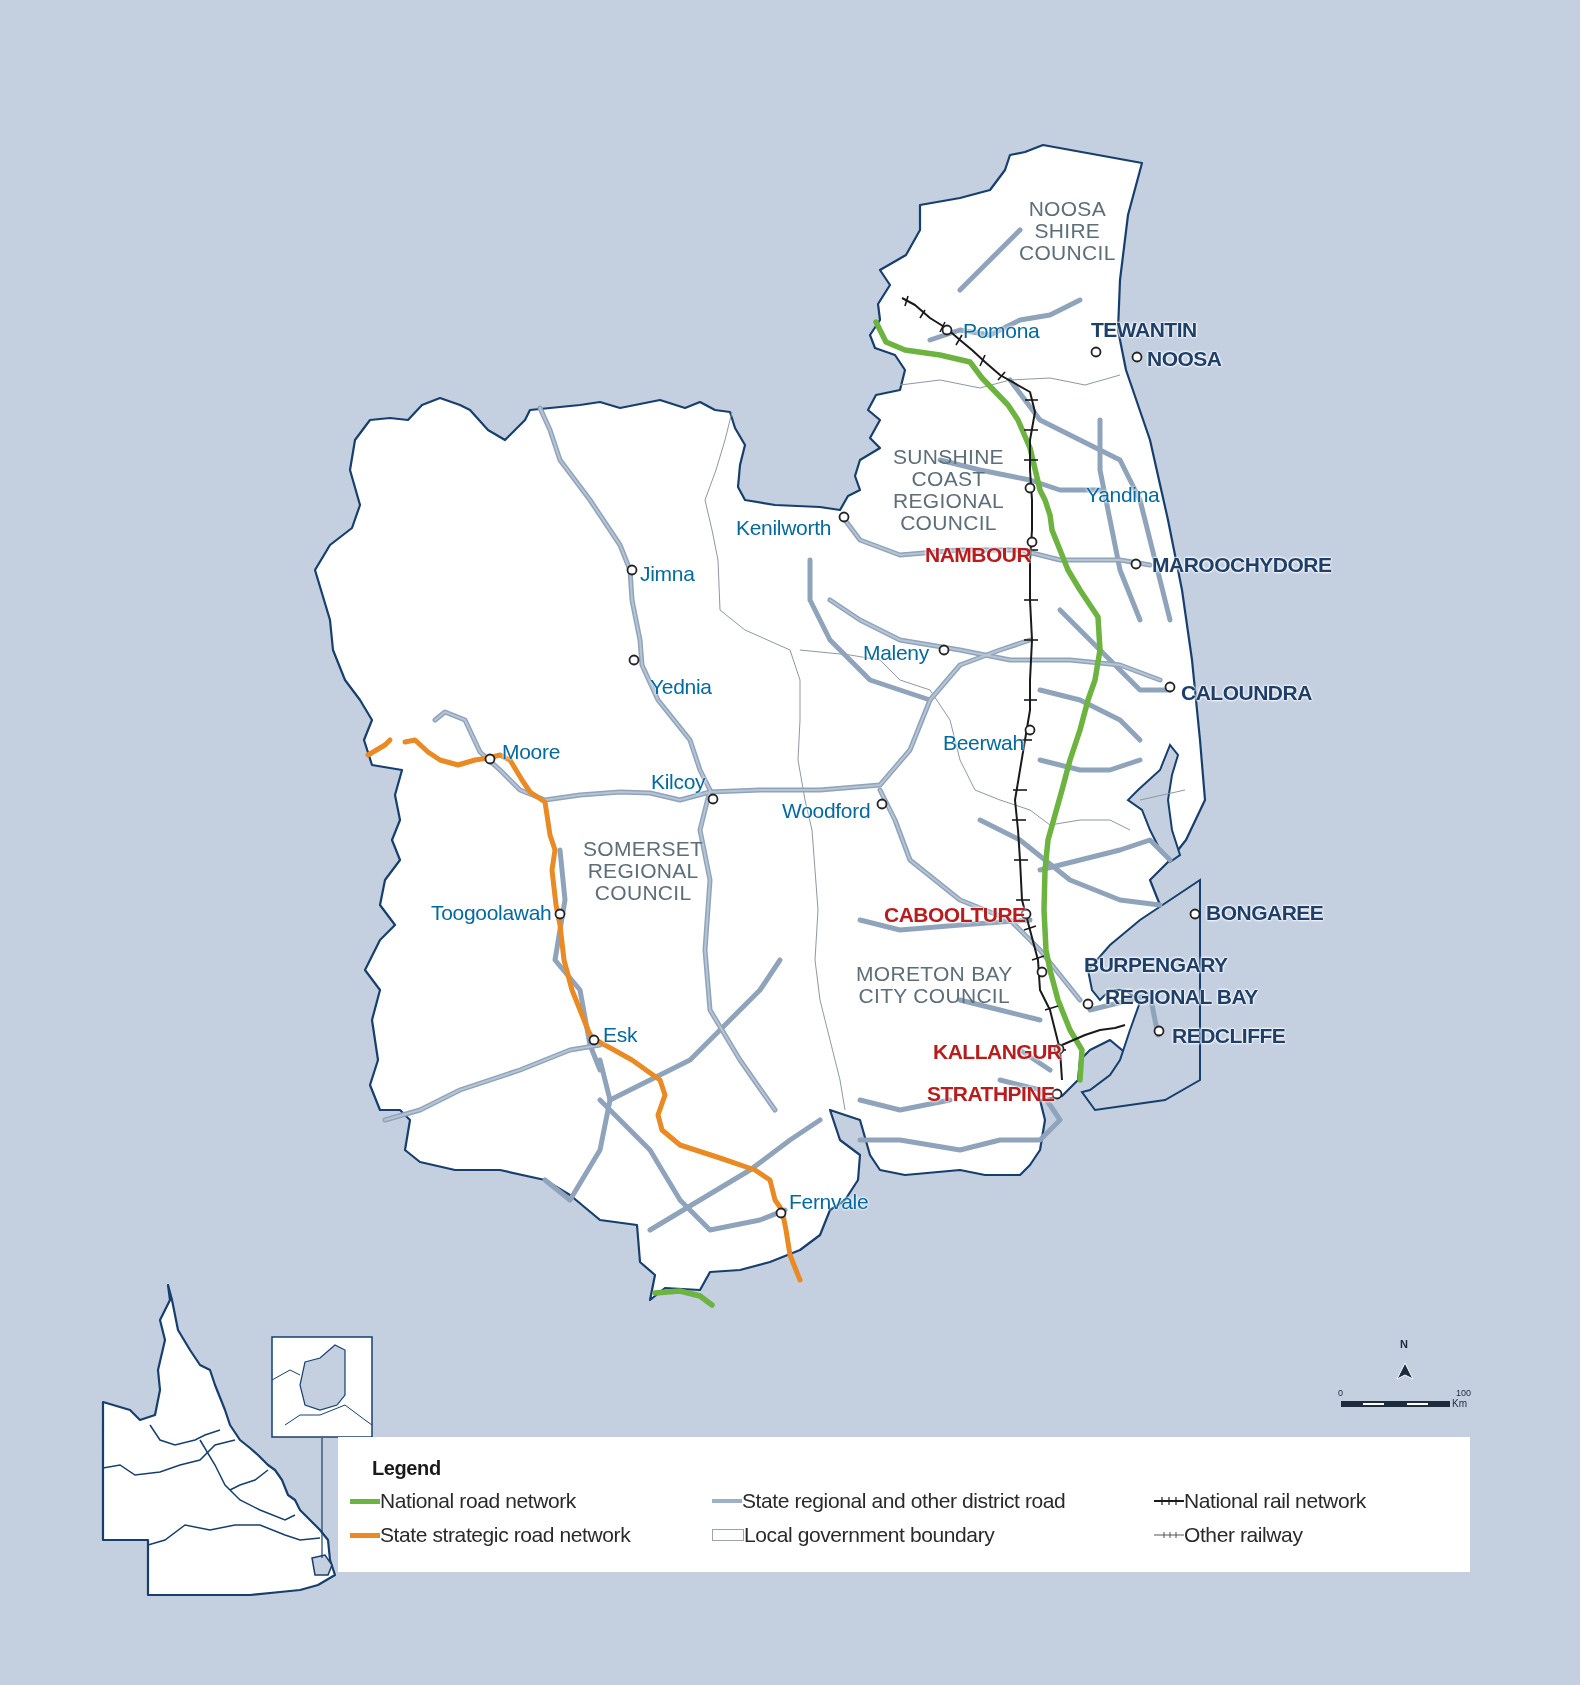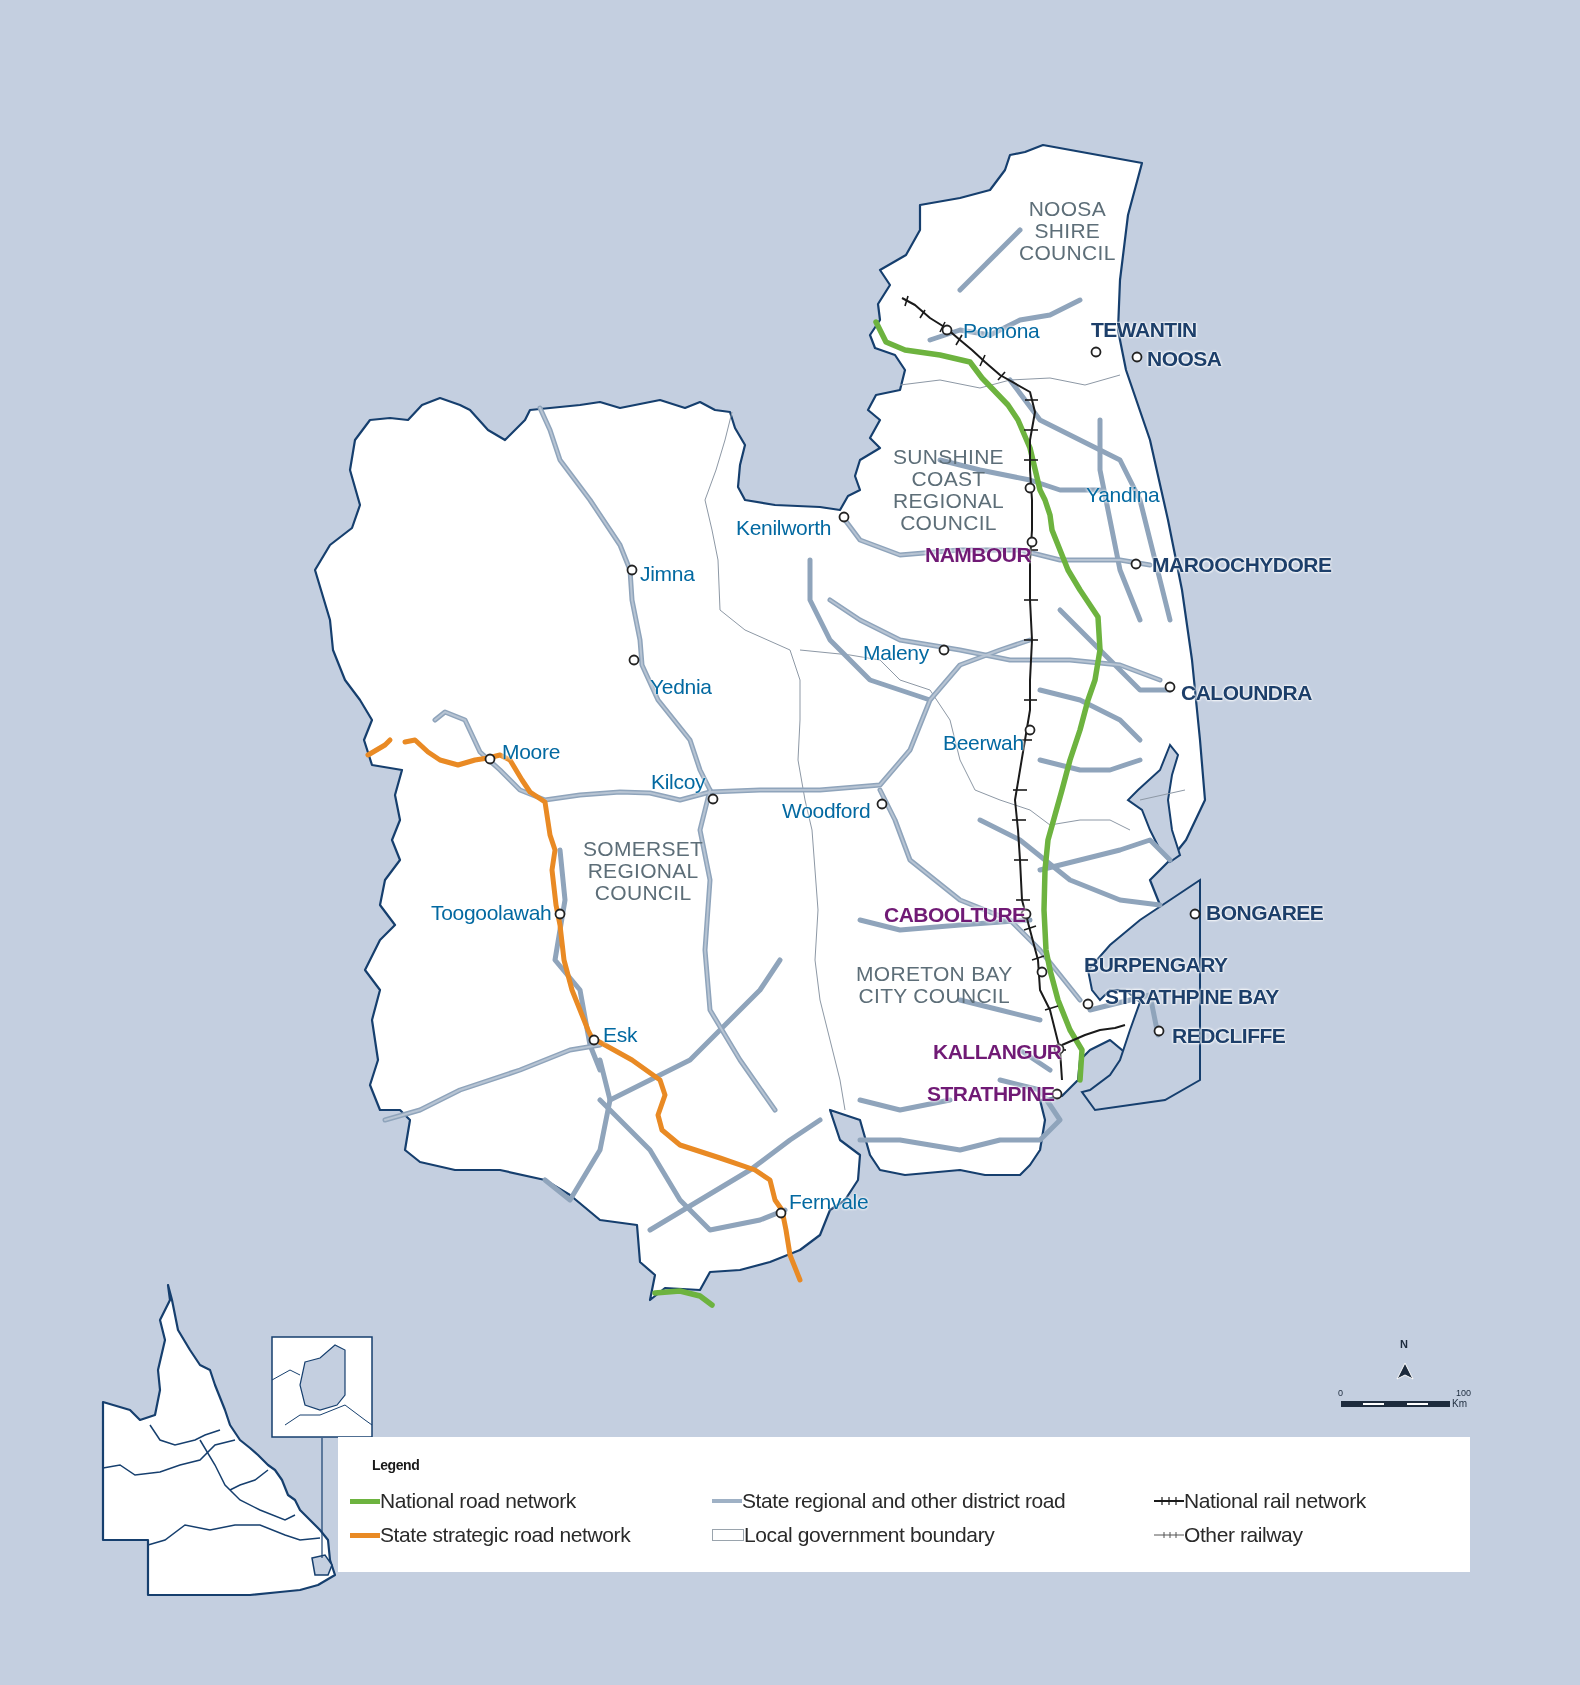--- a/index.html
+++ b/index.html
@@ -13,28 +13,28 @@
   .lga { fill: none; stroke: #8d98a5; stroke-width: 1; }
   .road-state { fill: none; stroke: #8fa4bb; stroke-width: 5; stroke-linejoin: round; stroke-linecap: round; }
   .road-state-in { fill: none; stroke: #b7c4d3; stroke-width: 2; stroke-linejoin: round; stroke-linecap: round; }
   .road-national { fill: none; stroke: #6db33f; stroke-width: 5.5; stroke-linejoin: round; stroke-linecap: round; }
   .road-strategic { fill: none; stroke: #e98a24; stroke-width: 5; stroke-linejoin: round; stroke-linecap: round; }
   .rail { fill: none; stroke: #1a1a1a; stroke-width: 2; stroke-linejoin: round; }
   .rail-tick { stroke: #1a1a1a; stroke-width: 1.6; }
   .town-dot { fill: #ffffff; stroke: #222; stroke-width: 1.8; }
   .lbl { position: absolute; white-space: nowrap; line-height: 1; }
   .lbl-town { font-size: 21px; color: #0369a1; text-shadow: 0 0 3px #fff, 0 0 3px #fff; letter-spacing: -0.3px; }
-  .lbl-major { font-size: 21px; font-weight: bold; color: #701a75; text-shadow: 0 0 3px #fff, 0 0 3px #fff; letter-spacing: -0.5px; }
+  .lbl-major { font-size: 21px; font-weight: bold; color: #b91c1c; text-shadow: 0 0 3px #fff, 0 0 3px #fff; letter-spacing: -0.5px; }
   .lbl-coast { font-size: 21px; font-weight: bold; color: #1d3f6a; text-shadow: 0 0 3px #fff, 0 0 3px #fff, 0 0 2px #fff; letter-spacing: -0.5px; }
   .lbl-council { font-size: 21px; color: #5d6e78; text-align: center; line-height: 22px; letter-spacing: 0.3px; }
   .legend {
     position: absolute; left: 338px; top: 1437px; width: 1132px; height: 135px;
     background: #ffffff;
   }
-  .legend-title { position: absolute; left: 34px; top: 20px; font-size: 14px; font-weight: bold; color: #1a1a1a; letter-spacing: -0.4px; }
+  .legend-title { position: absolute; left: 34px; top: 20px; font-size: 20px; font-weight: bold; color: #1a1a1a; letter-spacing: -0.4px; }
   .legend-item { position: absolute; display: flex; align-items: center; font-size: 21px; color: #2a2a2a; letter-spacing: -0.4px; }
   .swatch { width: 30px; height: 5px; }
   .swatch-box { width: 30px; height: 10px; border: 1px solid #9aa4ad; background: #fff; }
   .scale-wrap { position: absolute; left: 1336px; top: 1335px; width: 140px; height: 80px; }
   .north-n { position: absolute; left: 64px; top: 3px; font-size: 11px; font-weight: bold; color: #1d2b3d; }
   .scale-label { position: absolute; font-size: 9px; color: #1d2b3d; }
 </style>
 </head>
 <body>
 
@@ -236,21 +236,21 @@
 <span class="lbl lbl-major" style="left:884px; top:904px;">CABOOLTURE</span>
 <span class="lbl lbl-major" style="left:933px; top:1041px;">KALLANGUR</span>
 <span class="lbl lbl-major" style="left:927px; top:1083px;">STRATHPINE</span>
 
 <span class="lbl lbl-coast" style="left:1091px; top:319px;">TEWANTIN</span>
 <span class="lbl lbl-coast" style="left:1147px; top:348px;">NOOSA</span>
 <span class="lbl lbl-coast" style="left:1152px; top:554px;text-align:right;">MAROOCHYDORE</span>
 <span class="lbl lbl-coast" style="left:1181px; top:682px;">CALOUNDRA</span>
 <span class="lbl lbl-coast" style="left:1206px; top:902px;">BONGAREE</span>
 <span class="lbl lbl-coast" style="left:1084px; top:954px;">BURPENGARY</span>
-<span class="lbl lbl-coast" style="left:1105px; top:986px;">STRATHPINE BAY</span>
+<span class="lbl lbl-coast" style="left:1105px; top:986px;">REGIONAL BAY</span>
 <span class="lbl lbl-coast" style="left:1172px; top:1025px;">REDCLIFFE</span>
 
 <div class="scale-wrap">
   <span class="north-n">N</span>
   <span class="scale-label" style="left:2px; top:53px;">0</span>
   <span class="scale-label" style="left:120px; top:53px;">100</span>
   <span class="scale-label" style="left:116px; top:63px; font-size:10px;">Km</span>
 </div>
 
 <div class="legend">

